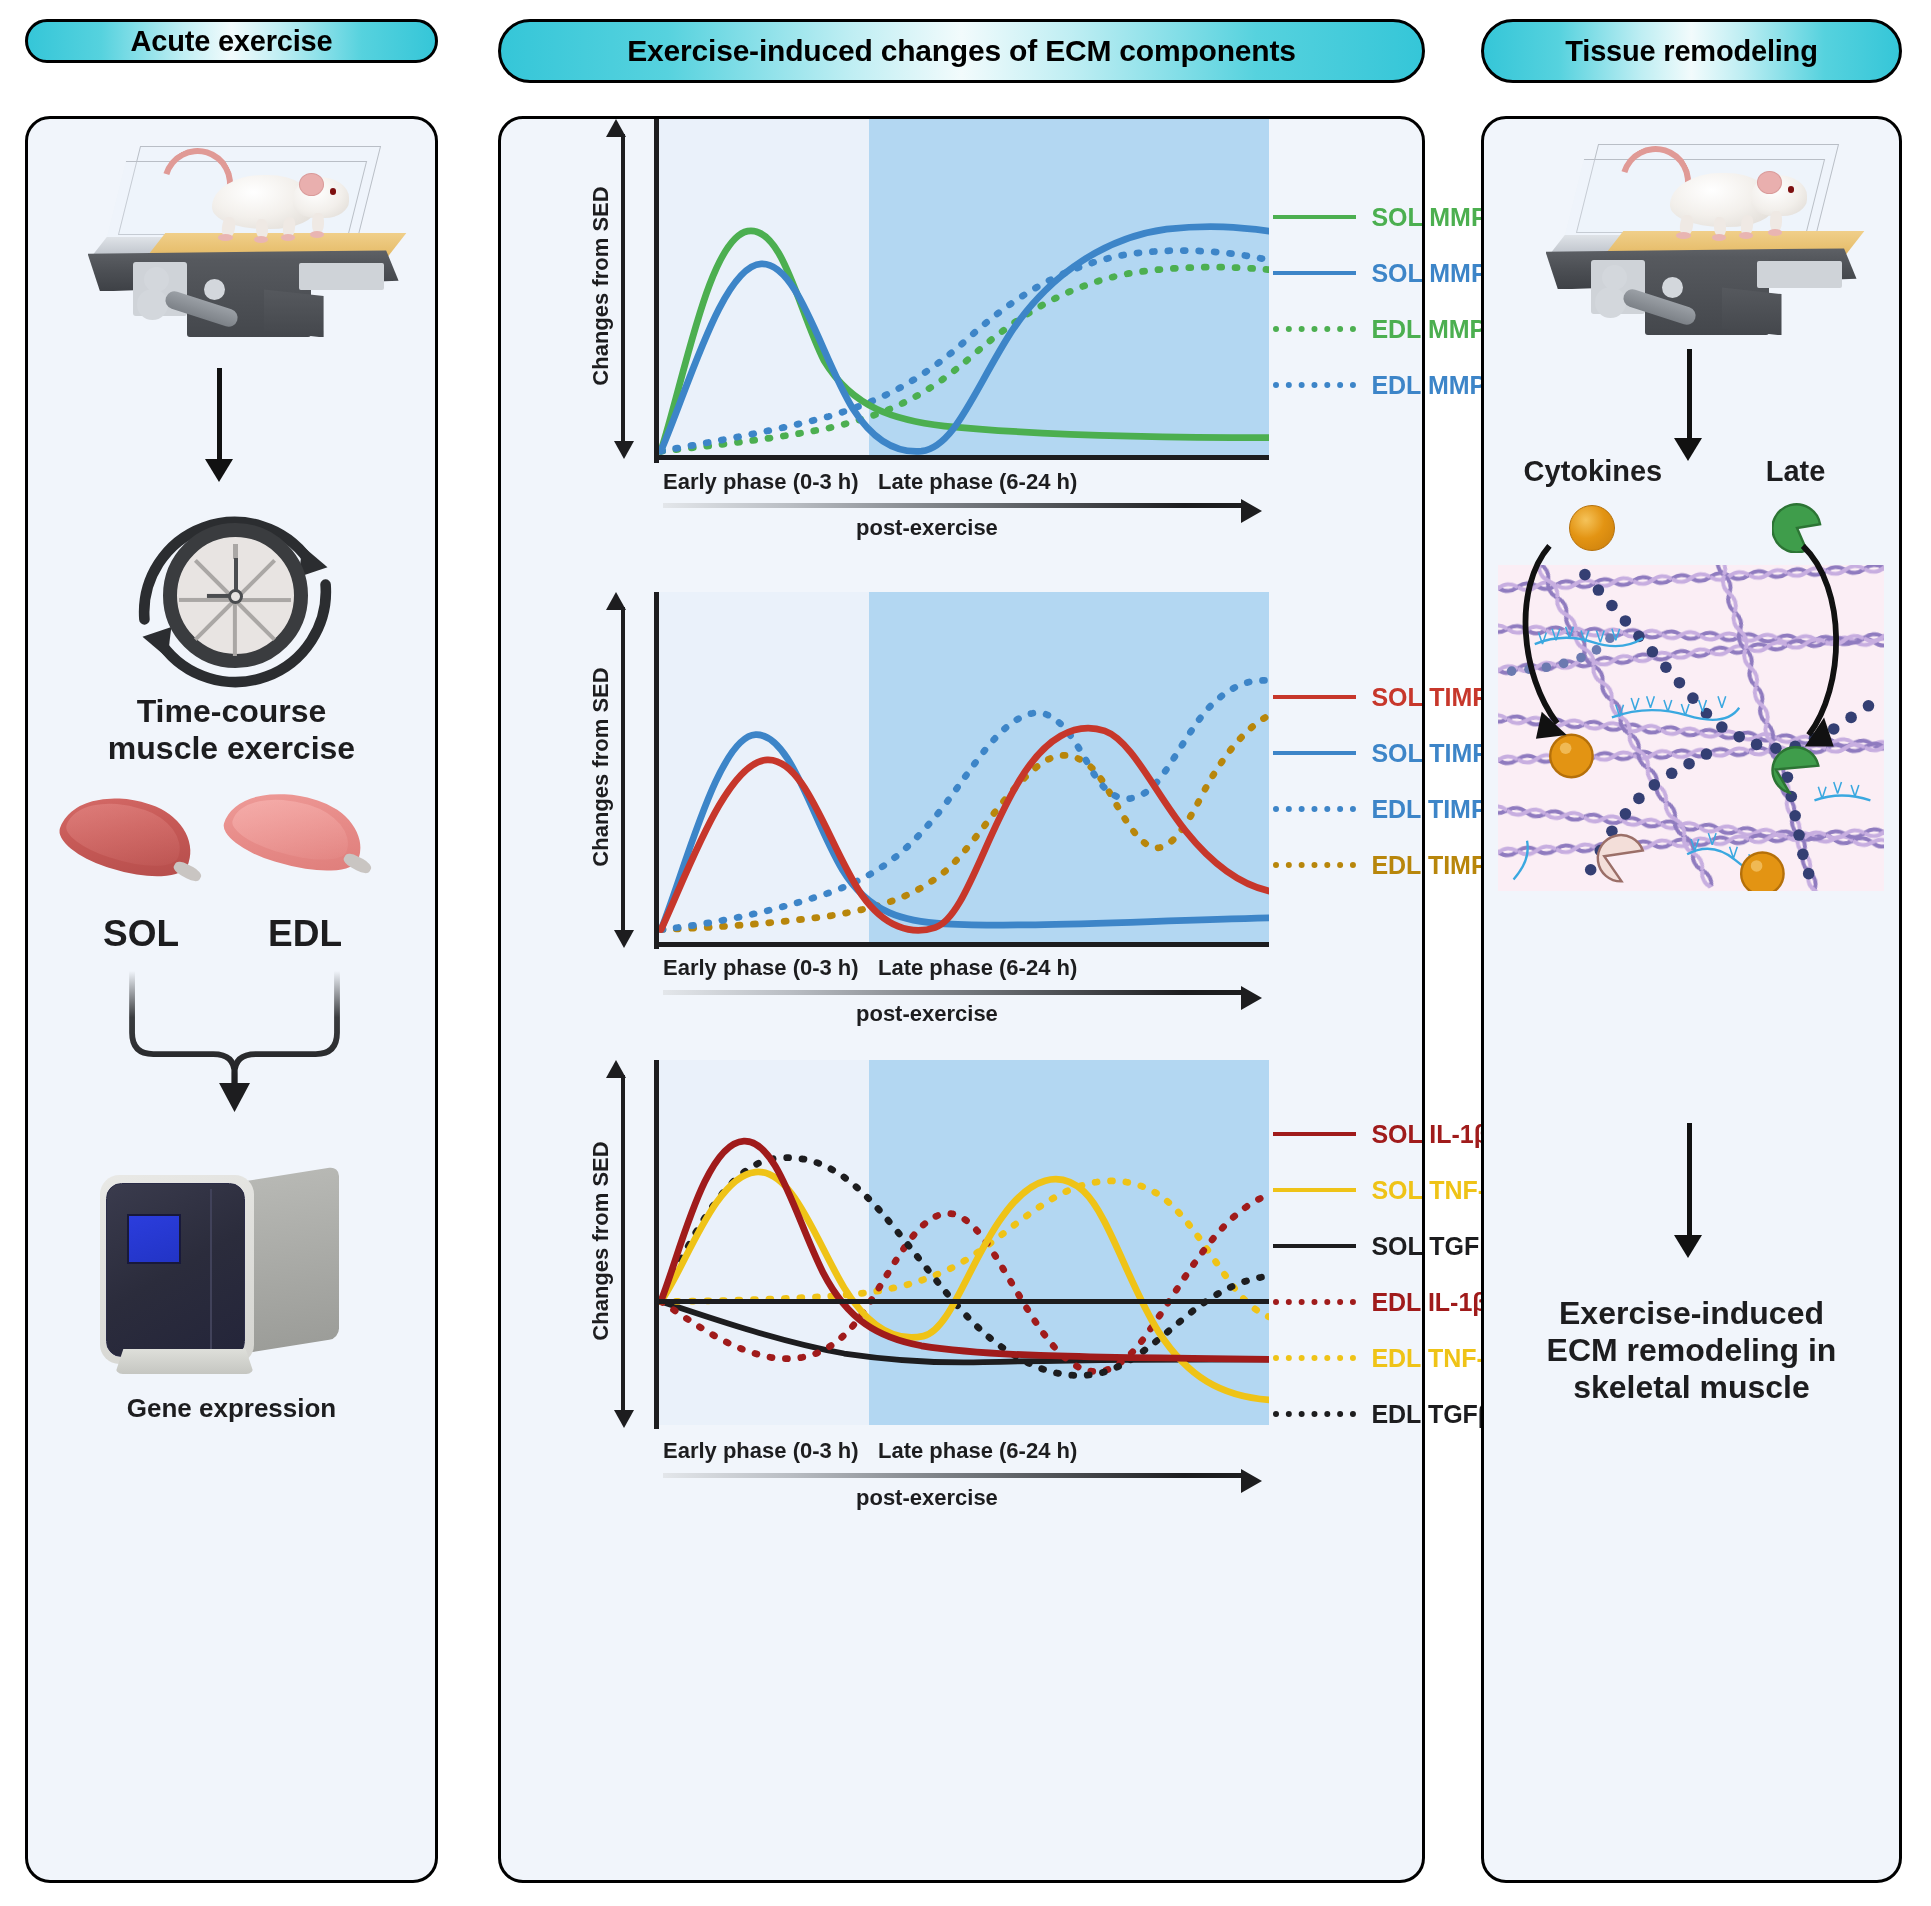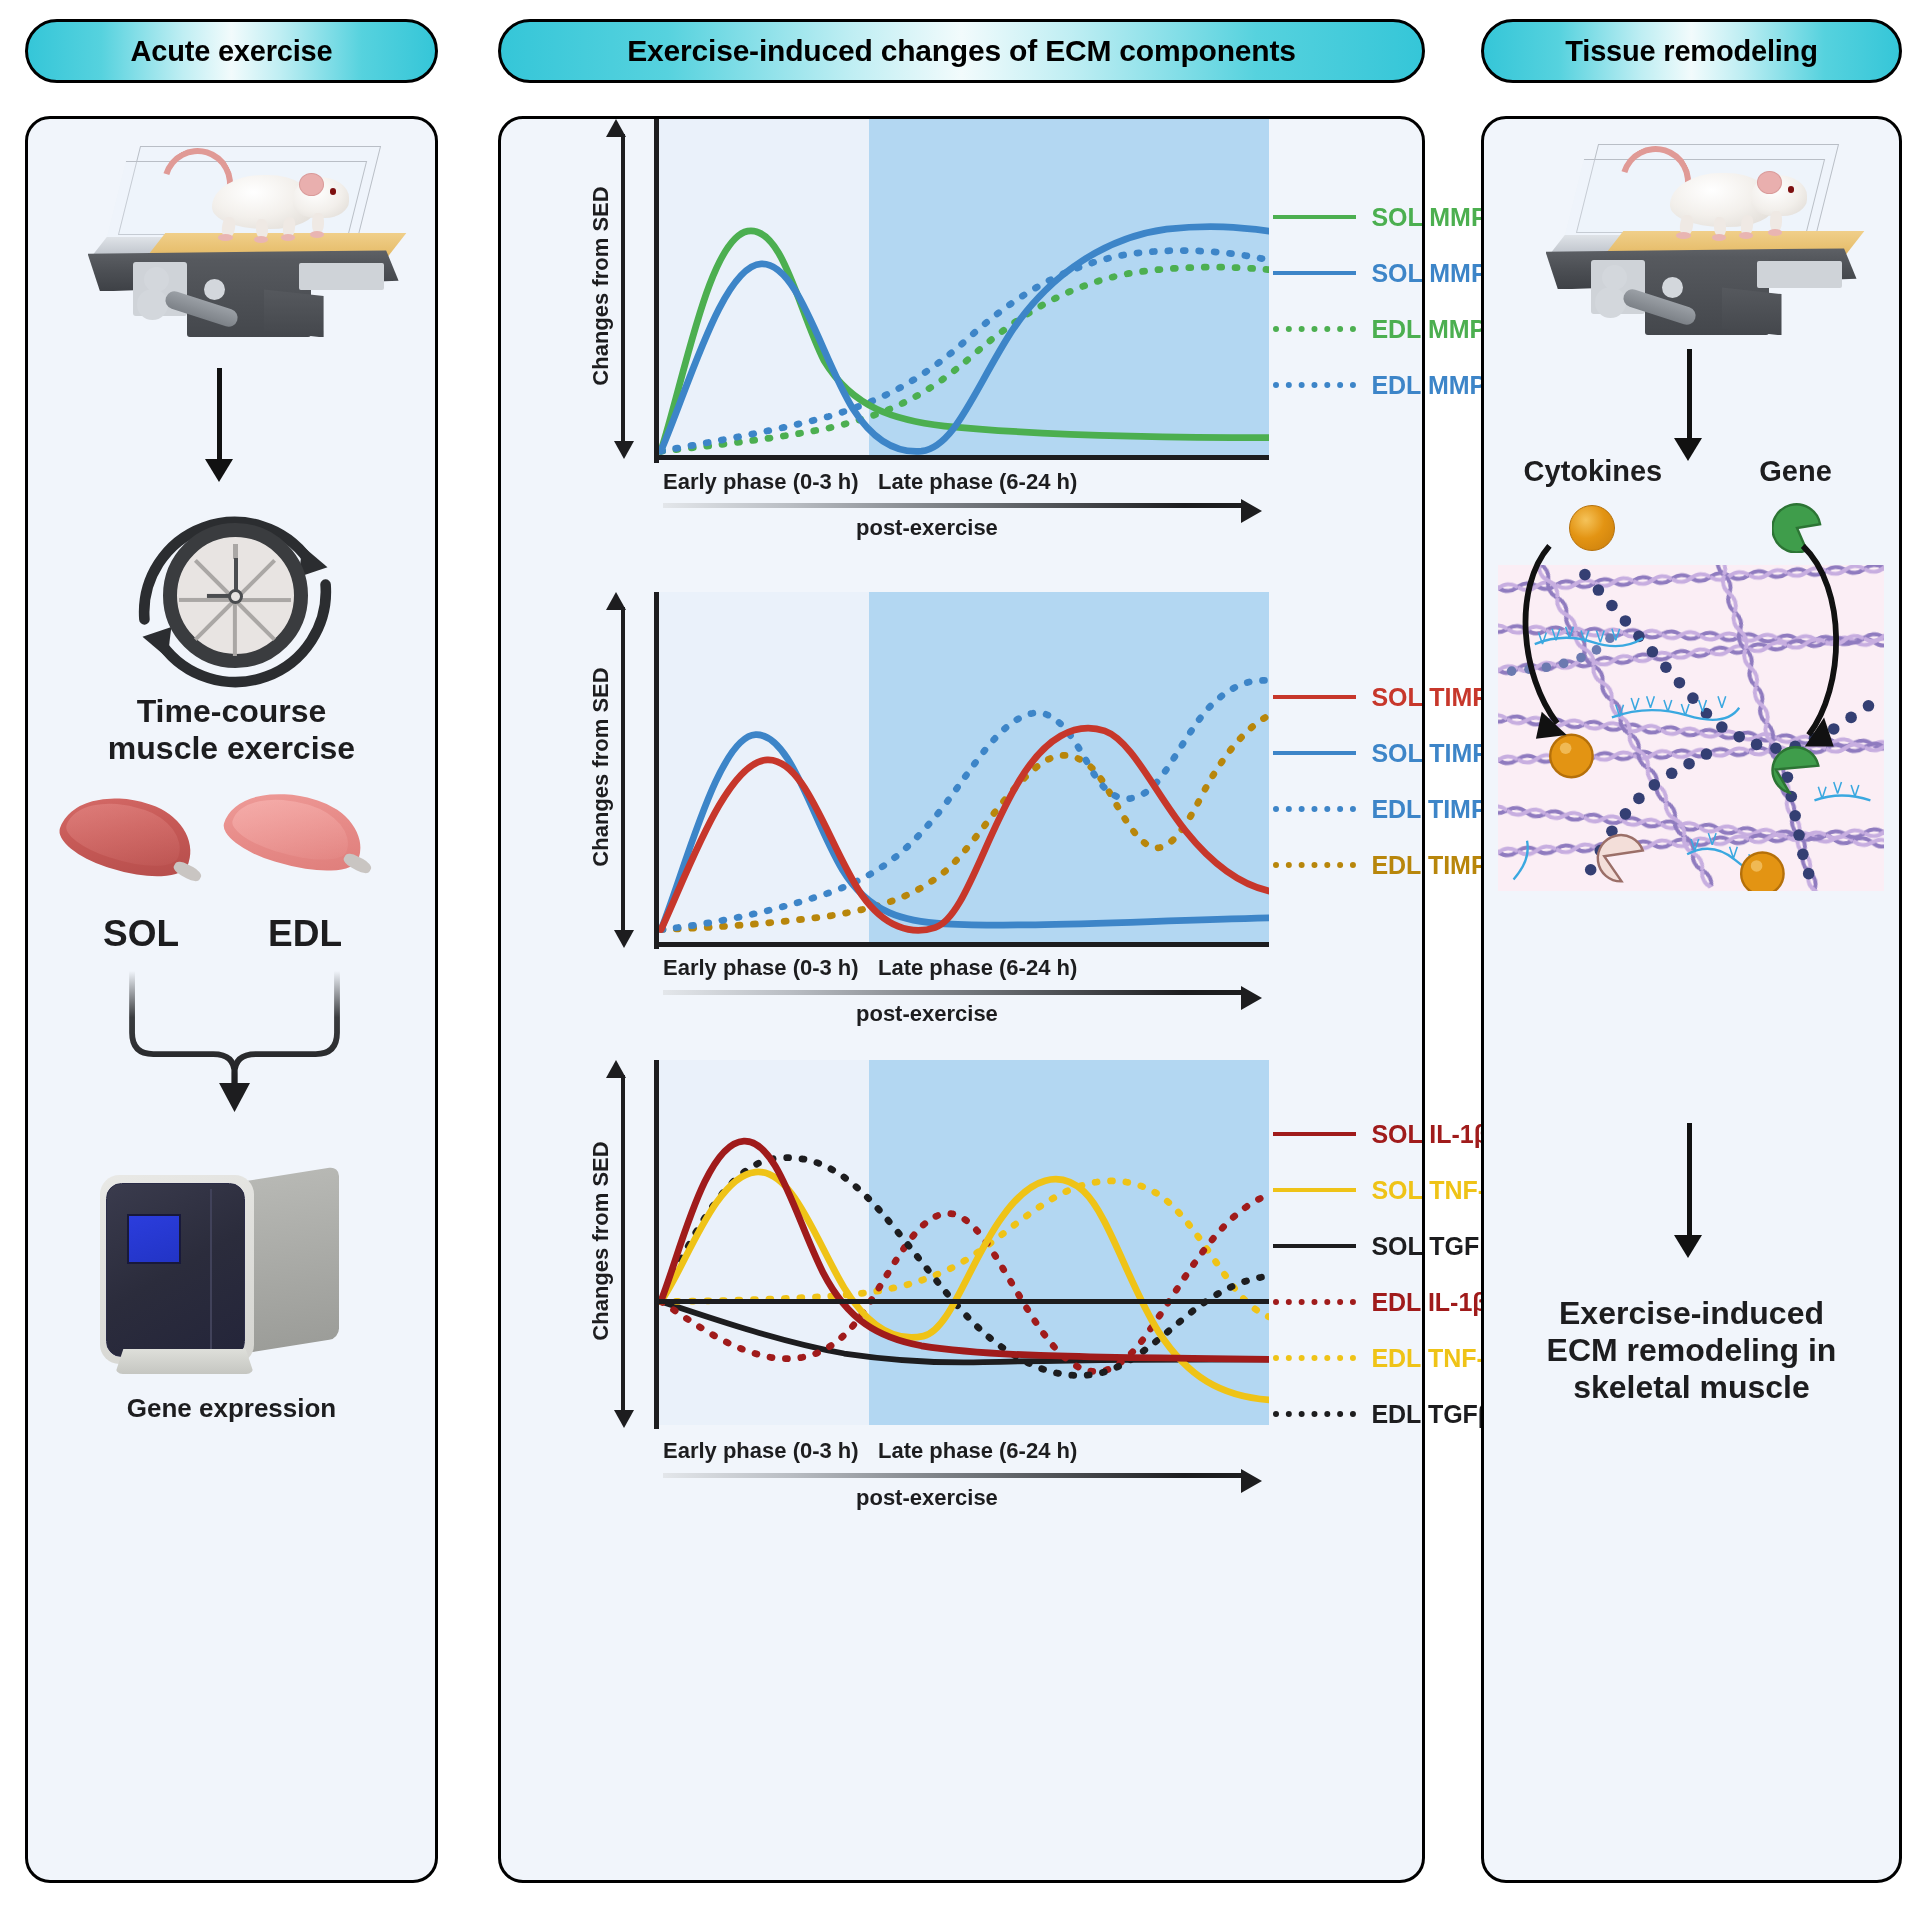--- a/index.html
+++ b/index.html
@@ -21,21 +21,21 @@
     border: 3.9px solid #000;
     border-radius: 39px;
     background: linear-gradient(90deg,
         #35c6d8 0%, #56d2de 18%, #bfeef3 38%,
         #f2fbfc 50%, #bfeef3 62%, #56d2de 82%, #35c6d8 100%);
     display: flex; align-items: center; justify-content: center;
     color: #000;
     font-weight: bold;
     letter-spacing: -0.2px;
   }
-  #pill-acute { left: 25px;  top: 19.3px;  width: 413px; height: 64px; font-size: 29px; }
+  #pill-acute { left: 25px;  top: 19.3px;  width: 413px; height: 44px; font-size: 29px; }
   #pill-ecm   { left: 498px; top: 19.3px;  width: 927px; height: 64px; font-size: 30px; }
   #pill-tissue{ left: 1481px;top: 19.3px;  width: 421px; height: 64px; font-size: 29px; }
 
   
   .panel {
     position: absolute;
     border: 3.9px solid #000;
     border-radius: 25px;
     background: #f1f5fb;
   }
@@ -661,21 +661,21 @@
     <div style="position:absolute; left:17.4px; top:336px; width:183px; text-align:center;
                 font-size:29px; font-weight:bold; color:#1d1d1f;">
       <span>Cytokines</span>
     </div>
     <div class="circle-icon" style="left:85px; top:386px; width:46px; height:46px;
                 background: radial-gradient(circle at 36% 32%, #f5c35a 0%, #e39413 45%, #c87d0c 100%);
                 border:1.9px solid #b5700a;"></div>
 
     <div style="position:absolute; left:220px; top:336px; width:183px; text-align:center;
                 font-size:29px; font-weight:bold; color:#1d1d1f;">
-      <span>Gene</span>
+      <span>Late</span>
     </div>
     <div class="pac" style="left:288px; top:384px; width:50px; height:50px;">
       <svg width="50" height="50" viewBox="0 0 52 52">
         <path d="M 26 26 L 50 22 A 25 25 0 1 0 36 49 L 26 26 Z" fill="#3f9d4b" stroke="#2c7434" stroke-width="2.5"></path>
       </svg>
     </div>
 
     <div class="ecm-box" style="left:13.5px; top:446px; width:386px; height:326px;">
       <svg width="386" height="326" viewBox="0 0 400 338" style="position:absolute;left:0;top:0;">
         <defs>

